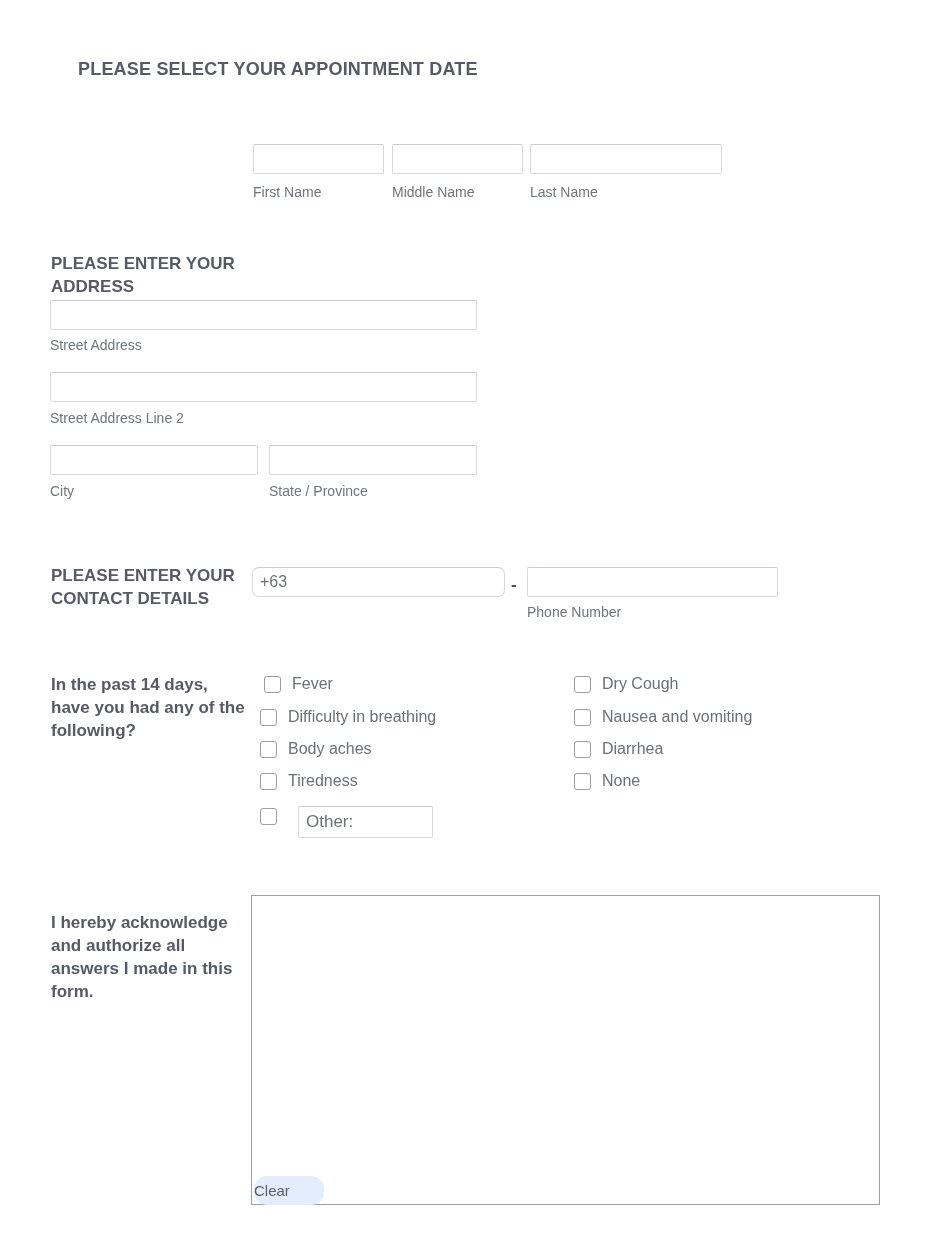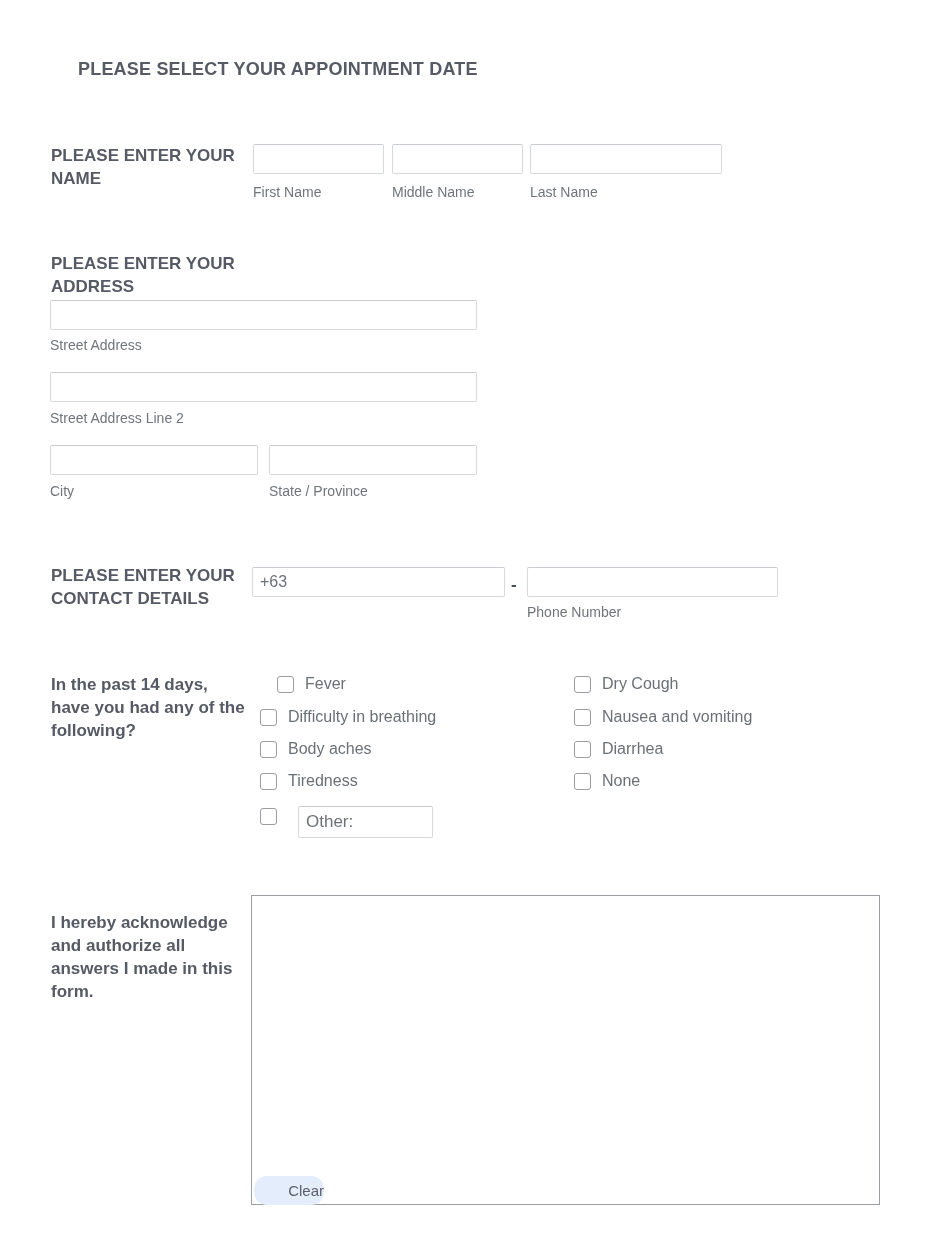--- a/index.html
+++ b/index.html
@@ -123,33 +123,32 @@
   .sig-clear {
     position: absolute;
     box-sizing: border-box;
     background: #e4edfb;
     border: none;
     border-radius: 13px;
     font-family: "Liberation Sans", sans-serif;
     font-size: 15px;
     color: #5b6169;
     padding: 0;
-    text-align: right;
+    text-align: left;
     line-height: 28px;
     cursor: pointer;
   }
 </style>
 </head>
 <body>
 
 <div class="page">
 
   <div class="form-title">PLEASE SELECT YOUR APPOINTMENT DATE</div>
 
-  <div class="q-label upper" style="top:144px;">PLEASE ENTER YOUR NAME</div>
 
   <input class="tf" style="left: 253px; top: 144px; width: 131px;" placeholder="">
   <div class="sub" style="left:253px; top:184px;">First Name</div>
 
   <input class="tf" style="left: 392px; top: 144px; width: 131px;" placeholder="">
   <div class="sub" style="left:392px; top:184px;">Middle Name</div>
 
   <input class="tf" style="left: 530px; top: 144px; width: 192px;" placeholder="">
   <div class="sub" style="left:530px; top:184px;">Last Name</div>
 
@@ -162,30 +161,30 @@
   <div class="sub" style="left:50px; top:410px;">Street Address Line 2</div>
 
   <input class="tf" style="left: 50px; top: 445px; width: 208px;" placeholder="">
   <div class="sub" style="left:50px; top:483px;">City</div>
 
   <input class="tf" style="left: 269px; top: 445px; width: 208px;" placeholder="">
   <div class="sub" style="left:269px; top:483px;">State / Province</div>
 
   <div class="q-label upper" style="top:564px;">PLEASE ENTER YOUR CONTACT DETAILS</div>
 
-  <input class="tf" style="left: 252px; top: 567px; width: 253px;" value="+63">
+  <input class="tf" style="left: 252px; top: 567px; width: 253px; border-radius: 7px;" value="+63">
 
   <div class="dash" style="left:511px; top:576px;">-</div>
 
   <input class="tf" style="left: 527px; top: 567px; width: 251px;" placeholder="">
   <div class="sub" style="left:527px; top:604px;">Phone Number</div>
 
   <div class="q-label" style="top:673px;">In the past 14 days, have you had any of the following?</div>
 
-  <div class="cb-row" style="left:277px; top:673px;">
+  <div class="cb-row" style="left:264px; top:673px;">
     <span class="cb-box"></span>
     <span class="cb-text">Fever</span>
   </div>
 
   <div class="cb-row" style="left:260px; top:706px;">
     <span class="cb-box"></span>
     <span class="cb-text">Difficulty in breathing</span>
   </div>
 
   <div class="cb-row" style="left:260px; top:738px;">

